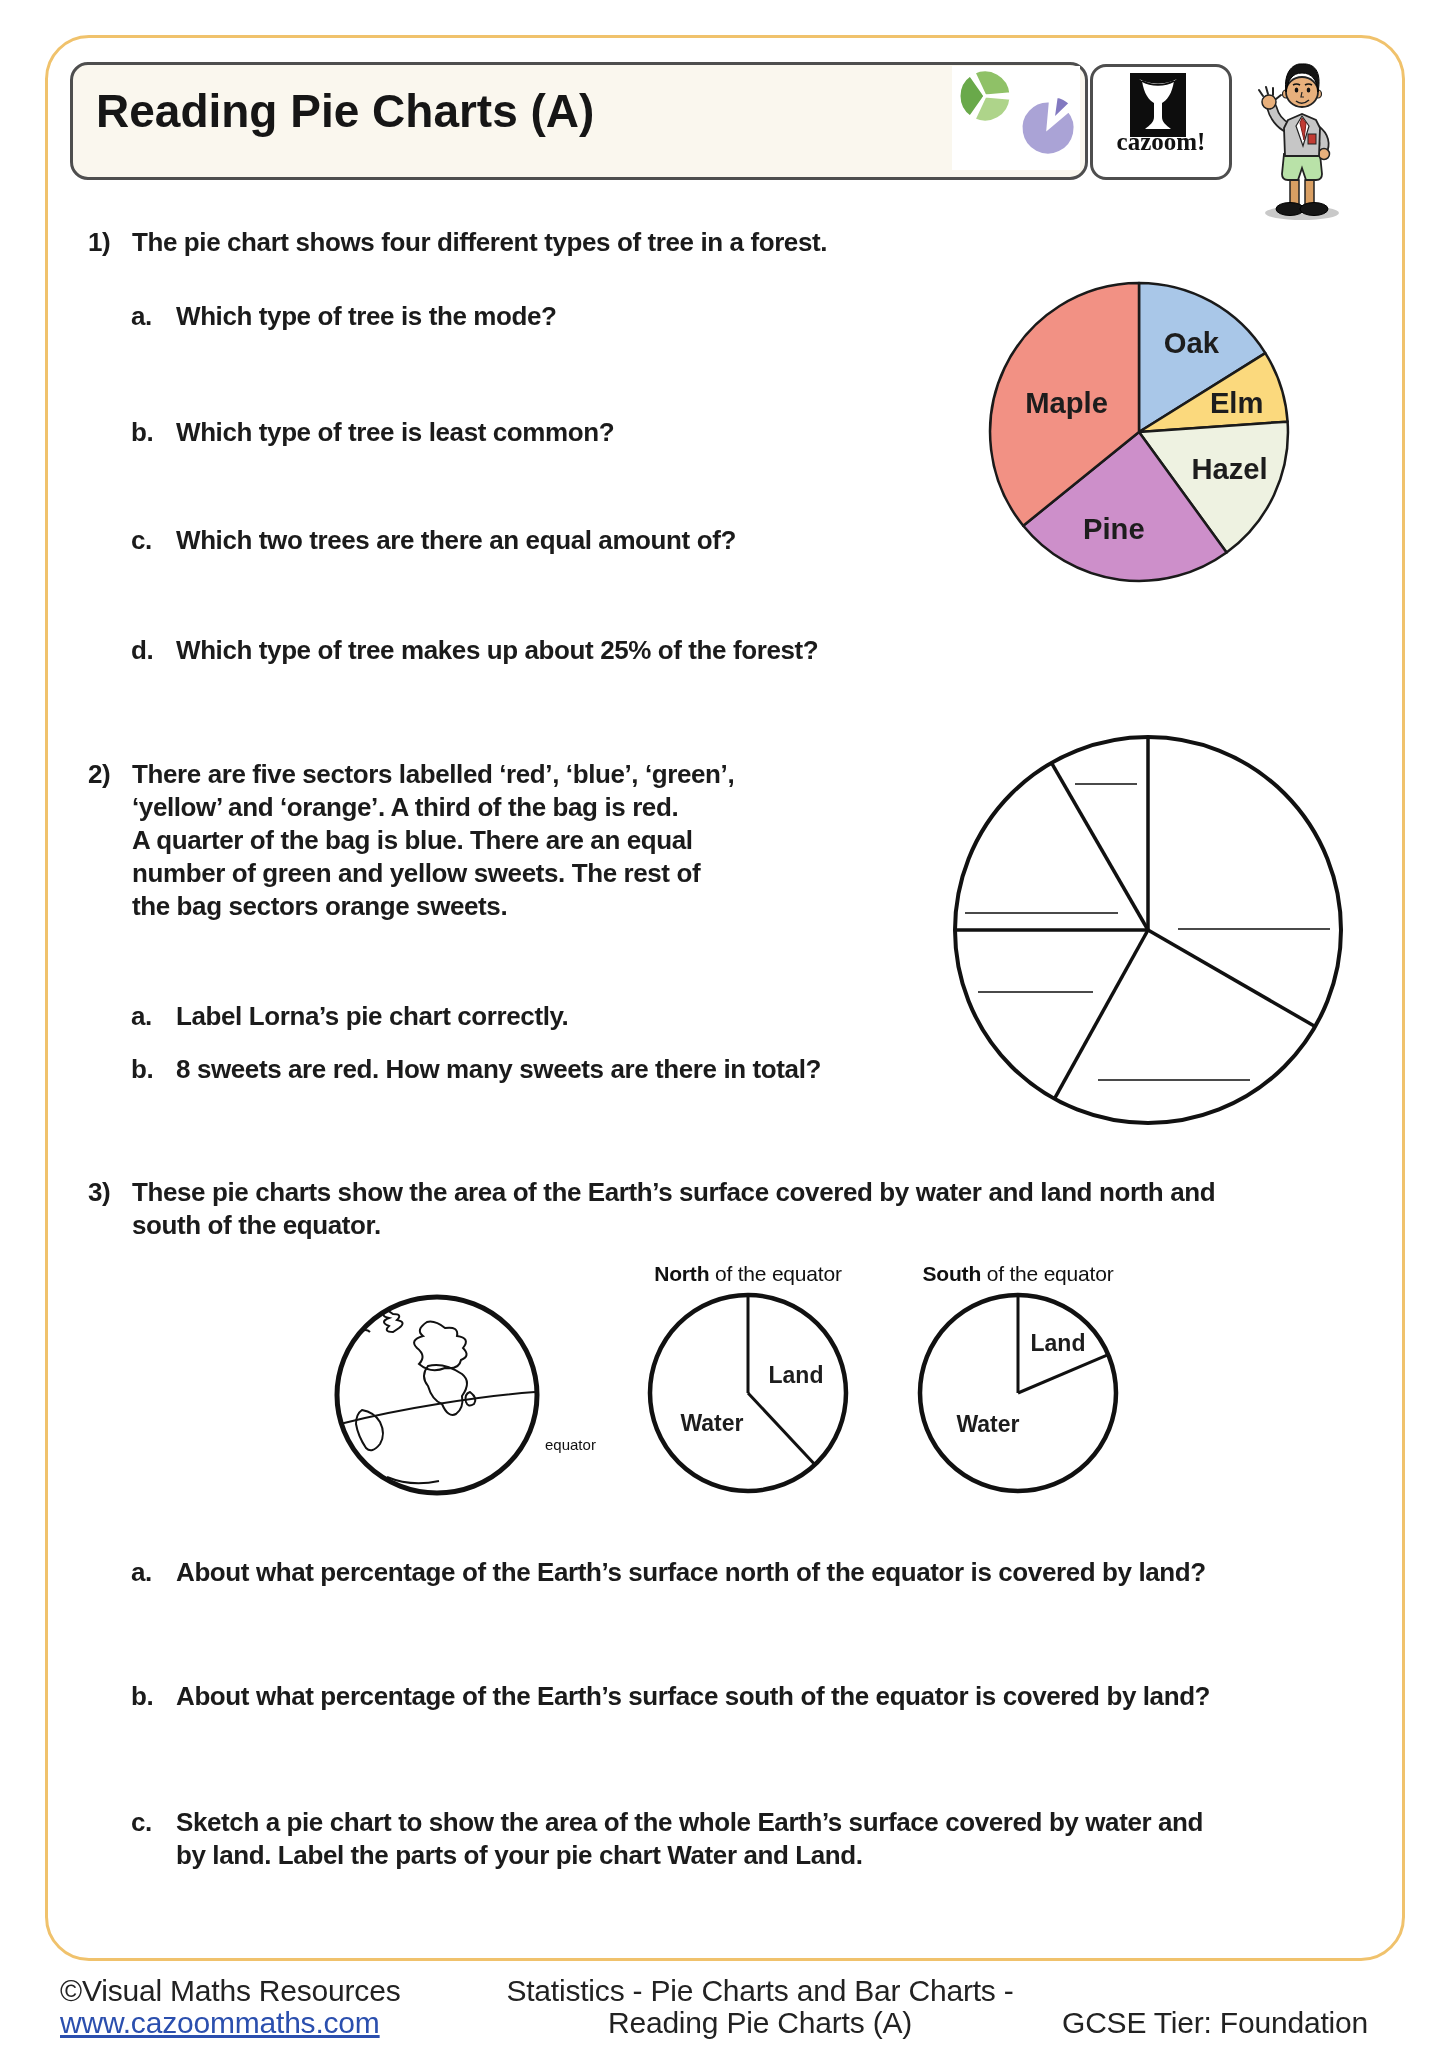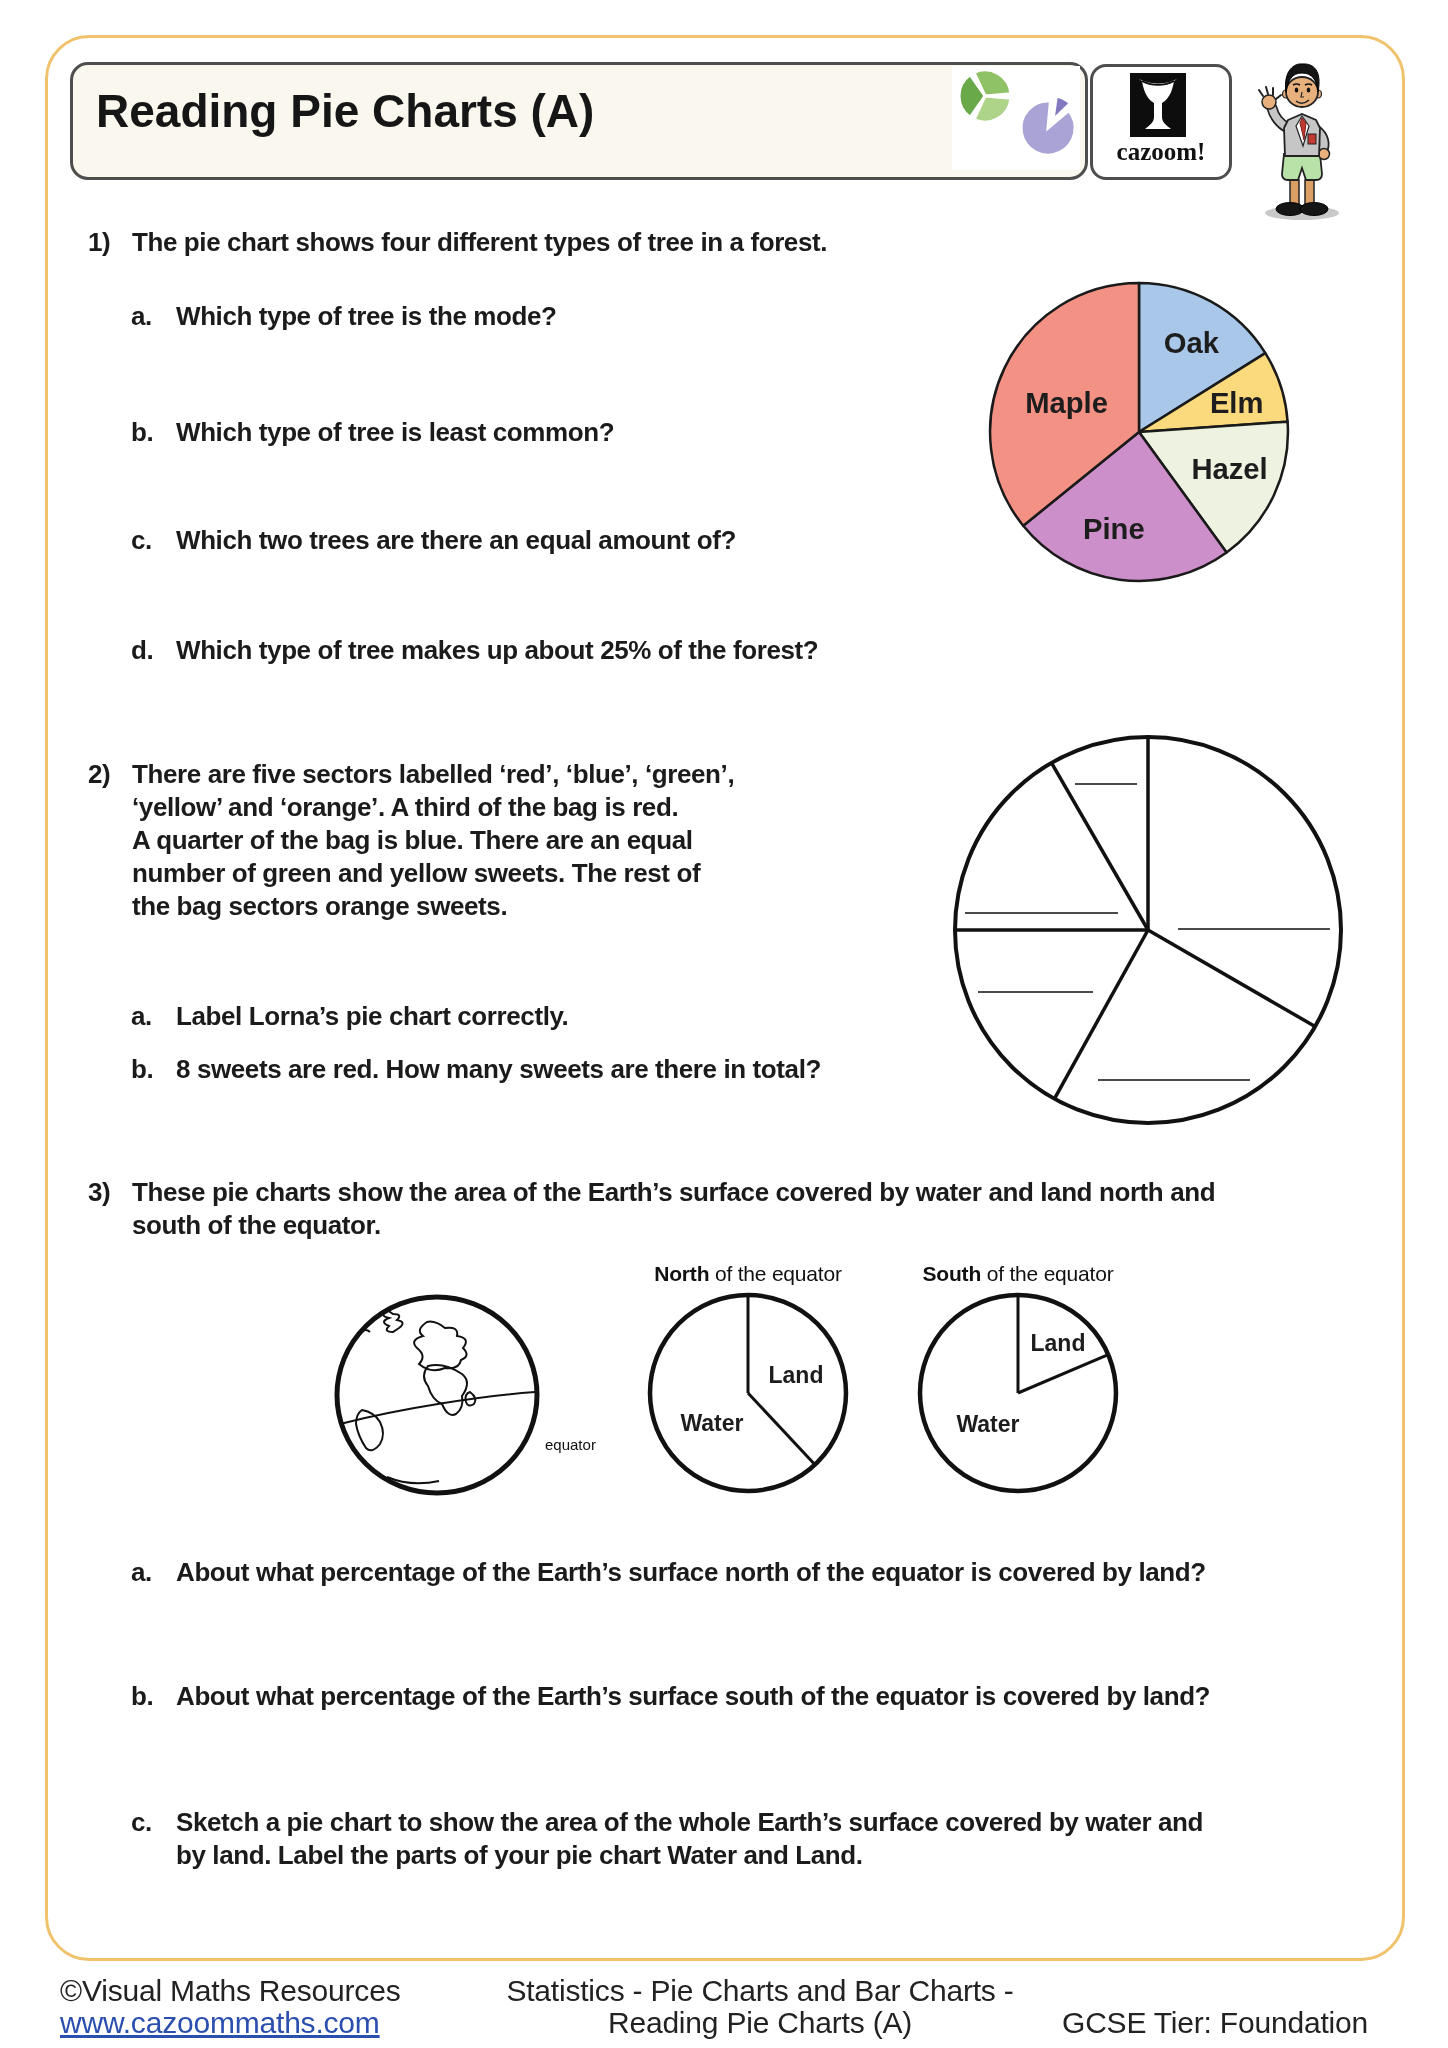--- a/index.html
+++ b/index.html
@@ -4,21 +4,21 @@
 <style>
   html,body{margin:0;padding:0;background:#ffffff;}
   .page{position:relative;width:1448px;height:2048px;background:#ffffff;overflow:hidden;
         font-family:"Liberation Sans",sans-serif;color:#1b1b1b;border-radius:9px;}
   .abs{position:absolute;}
   .main-border{left:45px;top:35px;width:1354px;height:1920px;border:3px solid #f0c26c;border-radius:44px;}
   .title-box{left:70px;top:62px;width:1012px;height:112px;background:#faf7ee;border:3px solid #4e4e4e;border-radius:18px;}
   .page-title{left:96px;top:84px;font-size:46px;font-weight:bold;letter-spacing:0px;color:#161616;}
   .logo-strip{left:952px;top:66px;width:128px;height:104px;background:#ffffff;}
   .cazoom-box{left:1090px;top:64px;width:136px;height:110px;background:#ffffff;border:3px solid #4e4e4e;border-radius:16px;}
-  .brand-name{left:1090px;top:138px;width:142px;text-align:center;font-family:"Liberation Serif",serif;
+  .brand-name{left:1090px;top:128px;width:142px;text-align:center;font-family:"Liberation Serif",serif;
               font-weight:bold;font-size:25px;color:#111;}
   .qtext{font-weight:bold;font-size:26px;letter-spacing:-0.4px;color:#1b1b1b;line-height:33px;}
   .qrow{display:flex;}
   .qnum{width:44px;flex:0 0 44px;}
   .plabel{width:45px;flex:0 0 45px;}
   .footer-text{font-size:30px;color:#222222;letter-spacing:-0.2px;}
   .weblink{color:#2b4fae;text-decoration:underline;cursor:pointer;}
   .small-cap{font-size:21px;letter-spacing:-0.2px;color:#111;}
   svg text{font-family:"Liberation Sans",sans-serif;}
   .ctr{text-align:center;}

